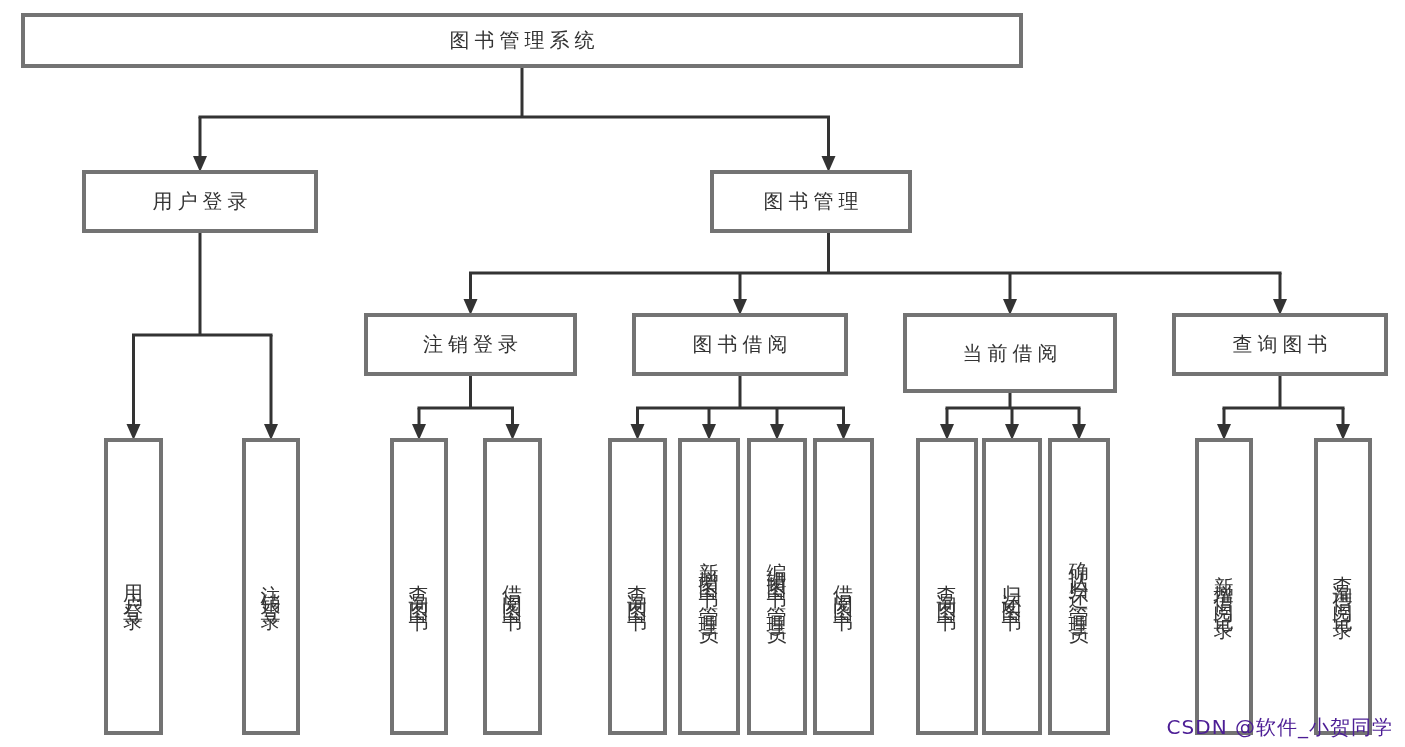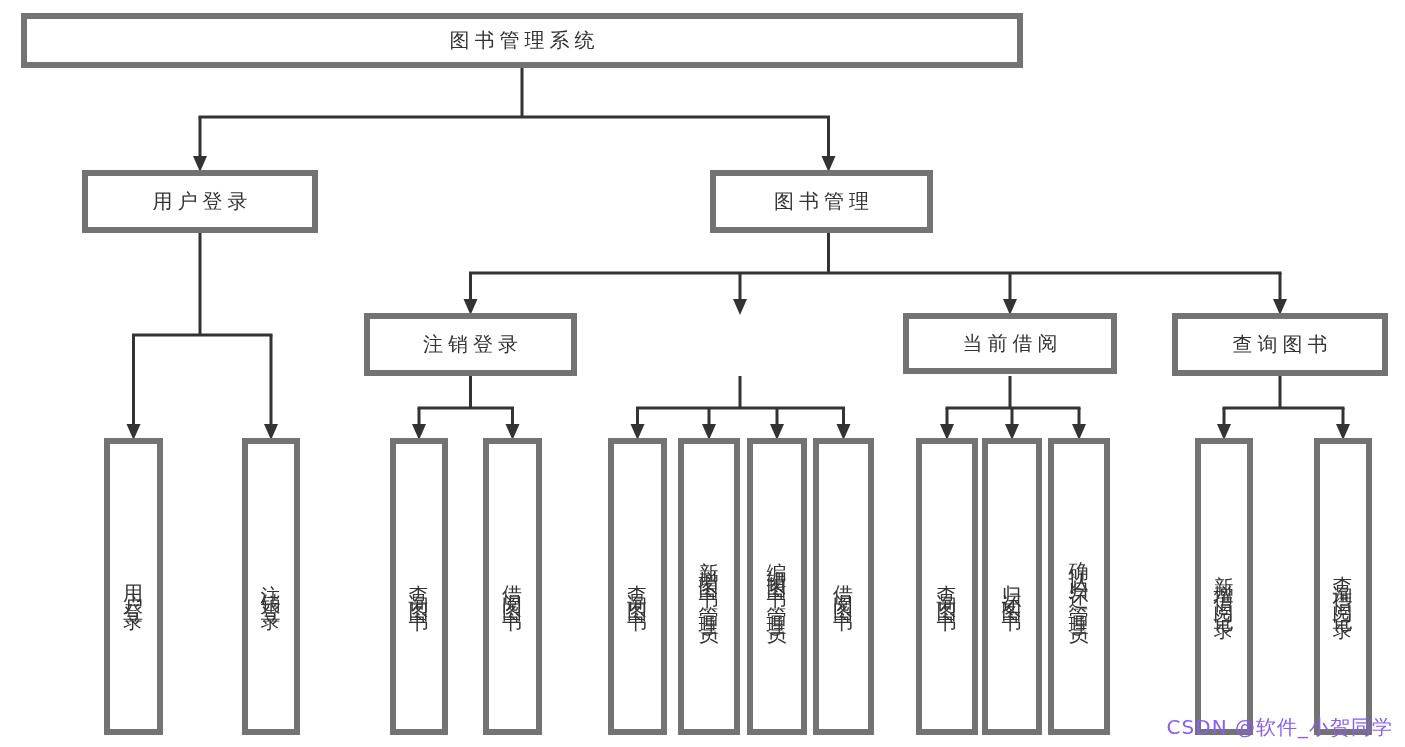--- a/index.html
+++ b/index.html
@@ -17,21 +17,21 @@
   }
   #connectors {
     position: absolute;
     left: 0; top: 0;
     width: 1405px;
     height: 747px;
   }
   .node {
     position: absolute;
     box-sizing: border-box;
-    border: 6px solid #737373;
+    border: 4px solid #737373;
     background: #ffffff;
     display: flex;
     align-items: center;
     justify-content: center;
     color: #333333;
   }
   .node.h .lbl {
     font-size: 20px;
     letter-spacing: 5px;
     white-space: nowrap;
@@ -42,21 +42,21 @@
     text-orientation: mixed;
     font-size: 20px;
     letter-spacing: 9px;
     line-height: 1;
   }
   #watermark {
     position: absolute;
     right: 12px;
     bottom: 6px;
     font-size: 20px;
-    color: #8b5cf6;
+    color: #4c1d95;
     letter-spacing: 1px;
     white-space: nowrap;
     z-index: 5;
   }
 </style>
 </head>
 <body>
 
 <div id="canvas">
   <svg id="connectors" viewBox="0 0 1405 747" xmlns="http://www.w3.org/2000/svg">
@@ -128,27 +128,30 @@
       </g>
     </svg>
 
   <div id="watermark">CSDN @软件_小贺同学</div>
 <div class="node h" style="left: 21px; top: 13px; width: 1002px; height: 55px;">
       <span class="lbl">图书管理系统</span>
     </div>
     <div class="node h" style="left: 82px; top: 170px; width: 236px; height: 63px;">
       <span class="lbl">用户登录</span>
     </div>
-    <div class="node h" style="left: 710px; top: 170px; width: 223px; height: 63px;">
+    <div class="node h" style="left: 710px; top: 170px; width: 202px; height: 63px;">
       <span class="lbl">图书管理</span>
     </div>
     <div class="node h" style="left: 364px; top: 313px; width: 213px; height: 63px;">
       <span class="lbl">注销登录</span>
     </div>
-    <div class="node h" style="left: 903px; top: 313px; width: 214px; height: 61px;">
+    <div class="node h" style="left: 632px; top: 313px; width: 216px; height: 63px;">
+      <span class="lbl">图书借阅</span>
+    </div>
+    <div class="node h" style="left: 903px; top: 313px; width: 214px; height: 80px;">
       <span class="lbl">当前借阅</span>
     </div>
     <div class="node h" style="left: 1172px; top: 313px; width: 216px; height: 63px;">
       <span class="lbl">查询图书</span>
     </div>
     <div class="node v" style="left: 104px; top: 438px; width: 59px; height: 297px;">
       <span class="lbl">用户登录</span>
     </div>
     <div class="node v" style="left: 242px; top: 438px; width: 58px; height: 297px;">
       <span class="lbl">注销登录</span>

